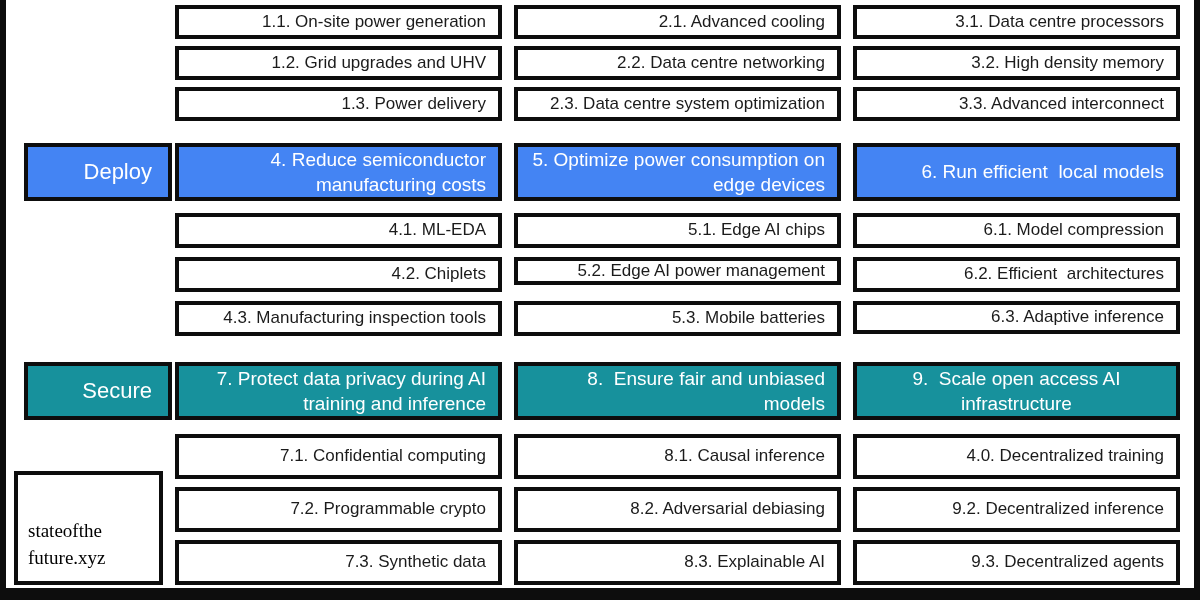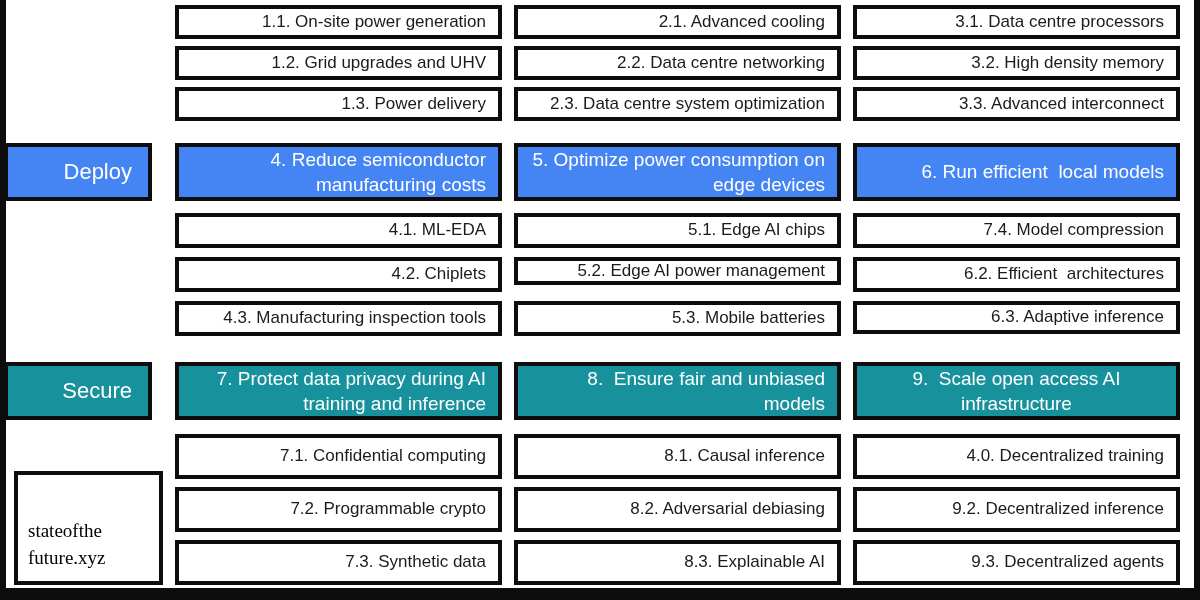--- a/index.html
+++ b/index.html
@@ -20,21 +20,21 @@
     border:4px solid #0d0d0d;background:#ffffff;
     display:flex;align-items:center;justify-content:flex-end;
     text-align:right;padding:8px 12px;
     color:#1b1b1b;font-size:17px;line-height:1.22;
   }
   .hdr{color:#ffffff;font-size:19px;line-height:1.32;}
   .lbl{color:#ffffff;font-size:22px;padding:0 16px;}
   .deploy-bg{background:var(--deploy,#4285f4);}
   .secure-bg{background:var(--secure,#17919c);}
 
-  .c0{left:4px;width:148px;text-align:center;}
+  .c0{left:24px;width:148px;text-align:center;}
   .c1{left:175px;width:327px;}
   .c2{left:514px;width:327px;}
   .c3{left:853px;width:327px;text-align:center;}
 
   .logo{
     position:absolute;box-sizing:border-box;
     left:14px;top:471px;width:149px;height:114px;
     border:4px solid #0d0d0d;background:#ffffff;
     display:flex;flex-direction:column;justify-content:flex-end;
     padding:8px 6px 10px 10px;
@@ -69,21 +69,21 @@
   <div class="box c3 hdr deploy-bg" style="top:143px;height:58px">6. Run efficient&nbsp; local models</div>
 
   <div class="box c1" style="top:213px;height:35px">4.1. ML-EDA</div>
   <div class="box c1" style="top:257px;height:35px">4.2. Chiplets</div>
   <div class="box c1" style="top:301px;height:35px">4.3. Manufacturing inspection tools</div>
 
   <div class="box c2" style="top:213px;height:35px">5.1. Edge AI chips</div>
   <div class="box c2" style="top:257px;height:28px">5.2. Edge AI power management</div>
   <div class="box c2" style="top:301px;height:35px">5.3. Mobile batteries</div>
 
-  <div class="box c3" style="top:213px;height:35px">7.4. Model compression</div>
+  <div class="box c3" style="top:213px;height:35px">6.1. Model compression</div>
   <div class="box c3" style="top:257px;height:35px">6.2. Efficient&nbsp; architectures</div>
   <div class="box c3" style="top:301px;height:33px">6.3. Adaptive inference</div>
 
   <div class="box c0 lbl secure-bg" style="top:362px;height:58px">Secure</div>
   <div class="box c1 hdr secure-bg" style="top:362px;height:58px">7. Protect data privacy during AI training and inference</div>
   <div class="box c2 hdr secure-bg" style="top:362px;height:58px">8.&nbsp; Ensure fair and unbiased models</div>
   <div class="box c3 hdr secure-bg" style="top:362px;height:58px">9.&nbsp; Scale open access AI infrastructure</div>
 
   <div class="box c1" style="top:434px;height:45px">7.1. Confidential computing</div>
   <div class="box c1" style="top:487px;height:45px">7.2. Programmable crypto</div>

